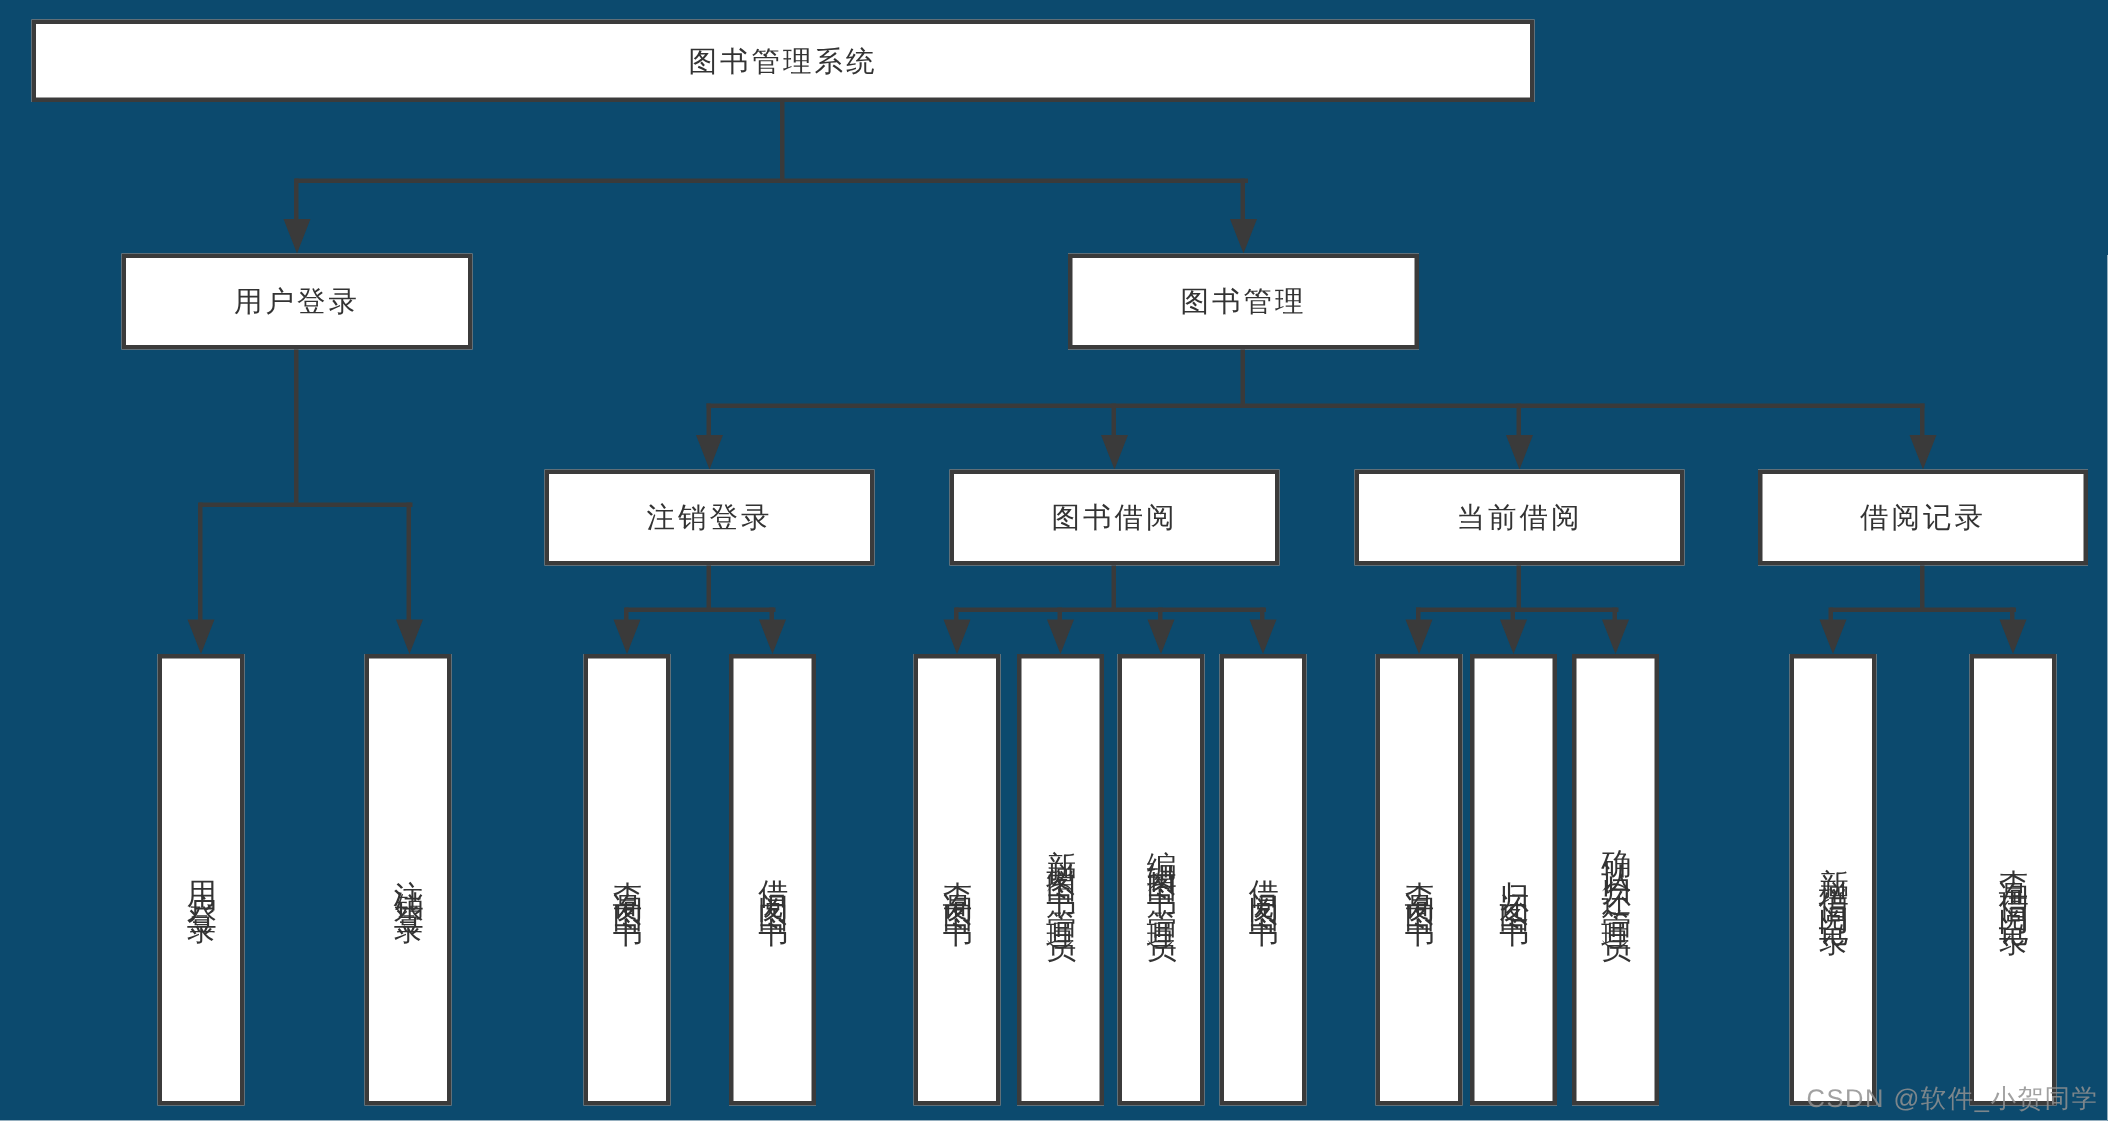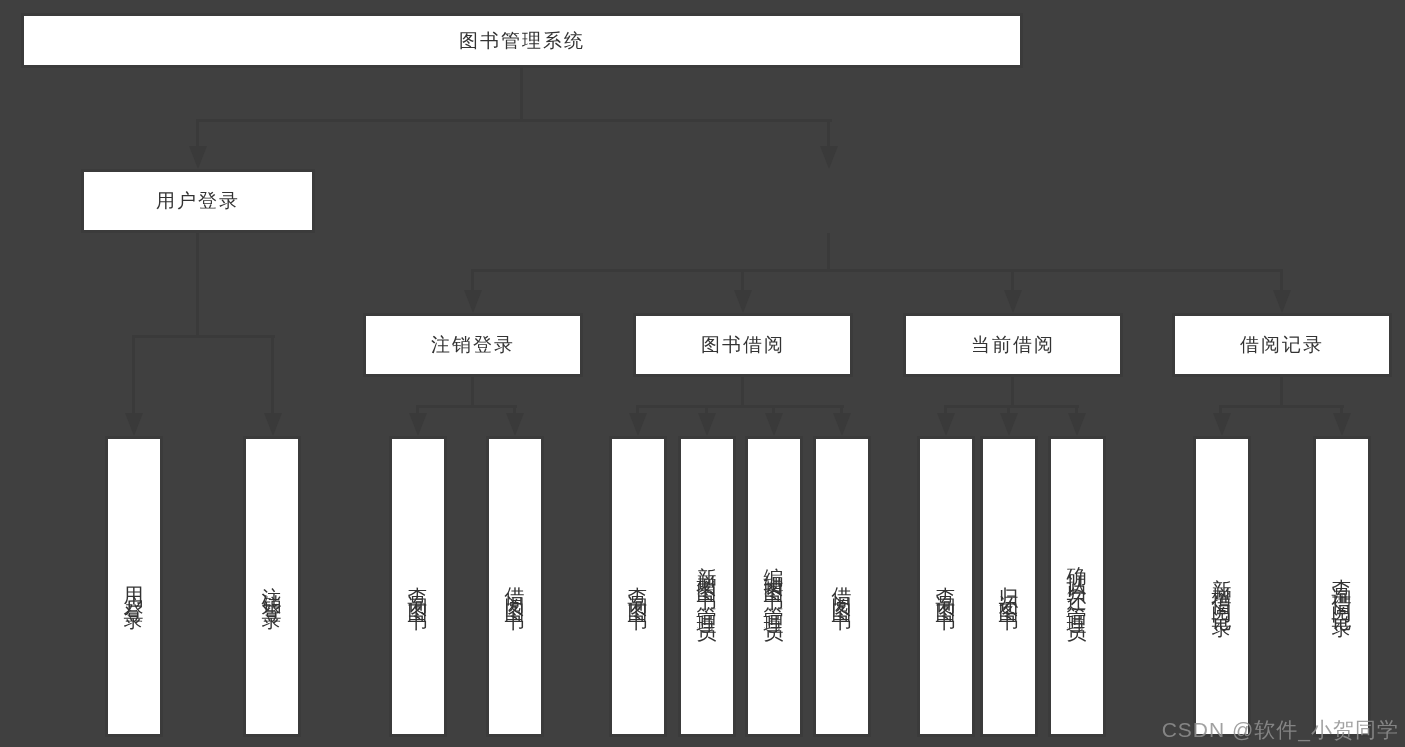--- a/index.html
+++ b/index.html
@@ -1,17 +1,17 @@
 <!DOCTYPE html>
 <html><head>
 <meta charset="utf-8">
 <style>
   html,body{margin:0;padding:0;background:#ffffff;}
   .stage{
-    position:relative;width:1405px;height:747px;background:#404040;
+    position:relative;width:1405px;height:747px;background:#0c4a6e;
     font-family:"Liberation Sans","DejaVu Sans",sans-serif;
     overflow:hidden;
   }
   .box{
     position:absolute;background:#ffffff;border:3px solid #3b3b3b;
     box-sizing:border-box;display:flex;align-items:center;justify-content:center;
     color:#333333;
   }
   .hbox{font-size:19px;letter-spacing:2px;}
   .leaf{width:58px;top:436px;height:301px;}
@@ -21,21 +21,21 @@
   }
   .v{position:absolute;width:3px;background:#3a3a3a;}
   .h{position:absolute;height:3px;background:#3a3a3a;}
   .arr{
     position:absolute;width:0;height:0;
     border-left:9px solid transparent;border-right:9px solid transparent;
     border-top:23px solid #3a3a3a;
   }
   .watermark{
     position:absolute;right:6px;bottom:3px;
-    font-size:21px;color:rgba(145,145,145,0.85);letter-spacing:1px;
+    font-size:17px;color:rgba(145,145,145,0.85);letter-spacing:1px;
     z-index:10;white-space:nowrap;
   }
 </style>
 </head>
 <body>
 
 <div class="stage">
 
   <div class="box hbox" style="left:21px;top:13px;width:1002px;height:55px;">
     <span>图书管理系统</span>
@@ -43,20 +43,23 @@
 
   <div class="v" style="left:520px;top:66px;height:56px;"></div>
   <div class="h" style="left:197px;top:119px;width:635px;"></div>
   <div class="v" style="left:196px;top:119px;height:30px;"></div>
   <div class="v" style="left:827px;top:119px;height:30px;"></div>
   <div class="arr" style="left:189px;top:146px;"></div>
   <div class="arr" style="left:820px;top:146px;"></div>
 
   <div class="box hbox" style="left:81px;top:169px;width:234px;height:64px;">
     <span>用户登录</span>
+  </div>
+  <div class="box hbox" style="left:712px;top:169px;width:234px;height:64px;">
+    <span>图书管理</span>
   </div>
 
   <div class="v" style="left:196px;top:233px;height:105px;"></div>
   <div class="h" style="left:133px;top:335px;width:142px;"></div>
   <div class="v" style="left:132px;top:335px;height:80px;"></div>
   <div class="v" style="left:271px;top:335px;height:80px;"></div>
   <div class="arr" style="left:125px;top:413px;"></div>
   <div class="arr" style="left:264px;top:413px;"></div>
 
   <div class="v" style="left:827px;top:233px;height:39px;"></div>

